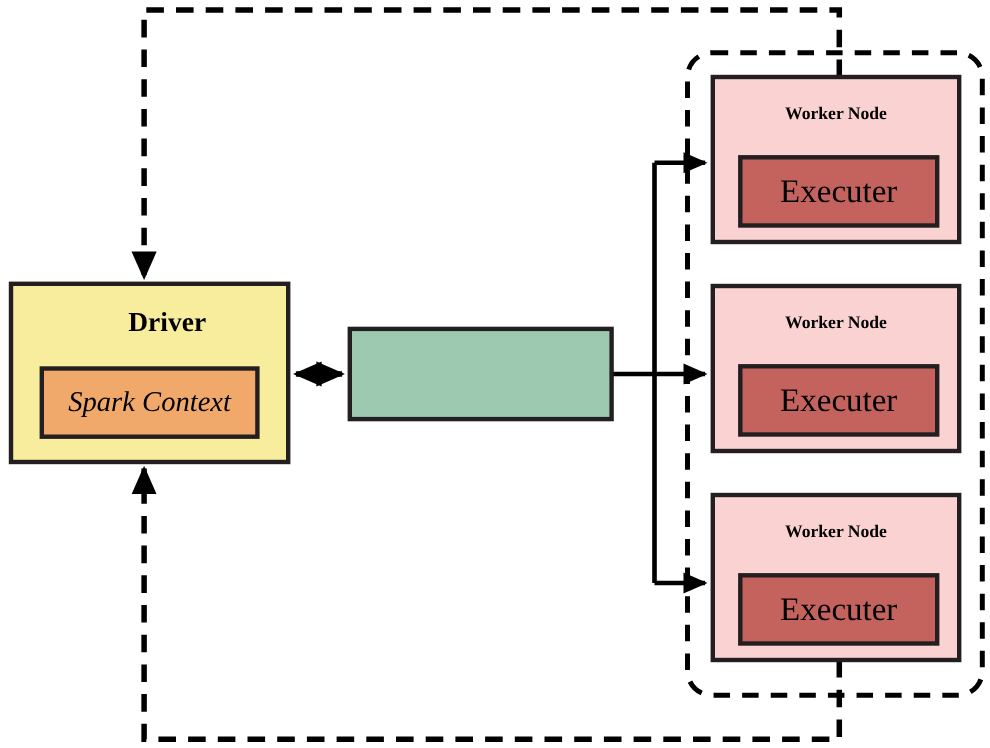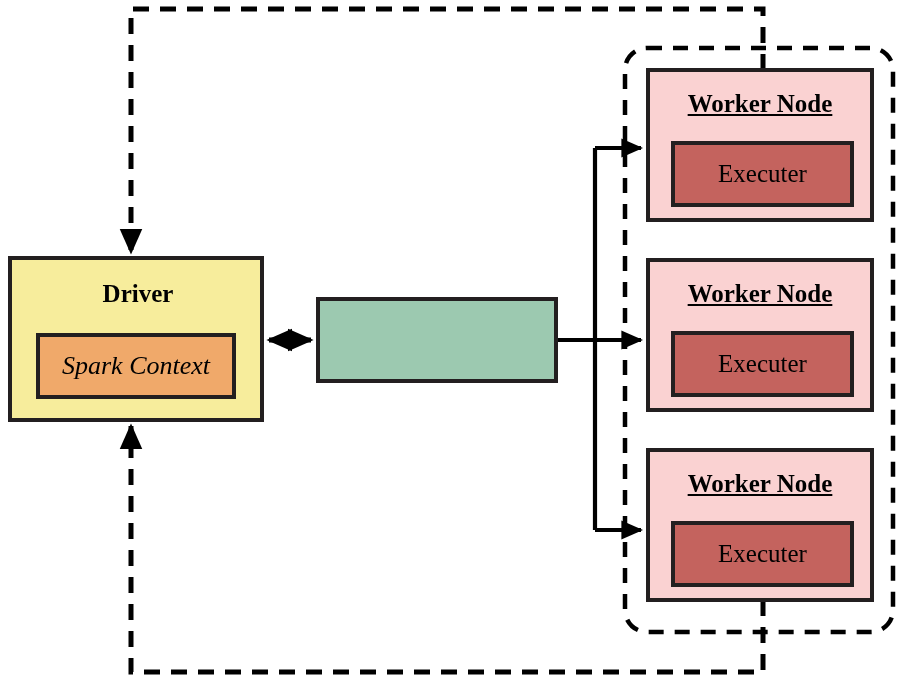--- a/index.html
+++ b/index.html
@@ -33,22 +33,22 @@
     line-height: 1.1;
     pointer-events: none;
     white-space: nowrap;
   }
   .label-bold {
     font-weight: bold;
   }
   .driver-title { font-size: 25px; }
   .spark-context-title { font-size: 26px; }
   .cluster-manager-title { font-size: 26px; }
-  .worker-title { font-size: 25px; text-decoration: underline; }
-  .executer-title { font-size: 25px; text-align: center; }
+  .worker-title { font-size: 16px; }
+  .executer-title { font-size: 30px; text-align: center; }
 </style>
 </head>
 <body>
 
 <div id="diagram-root">
 
   <svg class="diagram-svg" viewBox="0 0 900 680" xmlns="http://www.w3.org/2000/svg">
     <defs>
       <marker id="arrow-end" viewBox="0 0 10 10" refX="9" refY="5" markerWidth="5.2" markerHeight="5.2" orient="auto-start-reverse">
         <path d="M 0 0.6 L 10 5 L 0 9.4 z" fill="#000000"></path>
@@ -81,21 +81,21 @@
     <rect x="648" y="70" width="224" height="150" fill="#FAD2D2" stroke="#231F20" stroke-width="4"></rect>
     <rect x="673" y="143" width="179" height="62" fill="#C4635E" stroke="#231F20" stroke-width="4"></rect>
 
     <rect x="648" y="260" width="224" height="150" fill="#FAD2D2" stroke="#231F20" stroke-width="4"></rect>
     <rect x="673" y="333" width="179" height="62" fill="#C4635E" stroke="#231F20" stroke-width="4"></rect>
 
     <rect x="648" y="450" width="224" height="150" fill="#FAD2D2" stroke="#231F20" stroke-width="4"></rect>
     <rect x="673" y="523" width="179" height="62" fill="#C4635E" stroke="#231F20" stroke-width="4"></rect>
   </svg>
 
-  <div class="node-label label-bold driver-title" style="left:12px; top:272px; width:252px; height:44px;">Driver</div>
+  <div class="node-label label-bold driver-title" style="left:26px; top:272px; width:252px; height:44px;">Driver</div>
 
   <div class="node-label spark-context-title" style="left:38px; top:335px; width:196px; height:62px;font-style:italic;">Spark Context</div>
 
 
   <div class="node-label label-bold worker-title" style="left:648px; top:82px; width:224px; height:44px;">Worker Node</div>
   <div class="node-label executer-title" style="left:673px; top:143px; width:179px; height:62px;">Executer</div>
 
   <div class="node-label label-bold worker-title" style="left:648px; top:272px; width:224px; height:44px;">Worker Node</div>
   <div class="node-label executer-title" style="left:673px; top:333px; width:179px; height:62px;">Executer</div>
 

